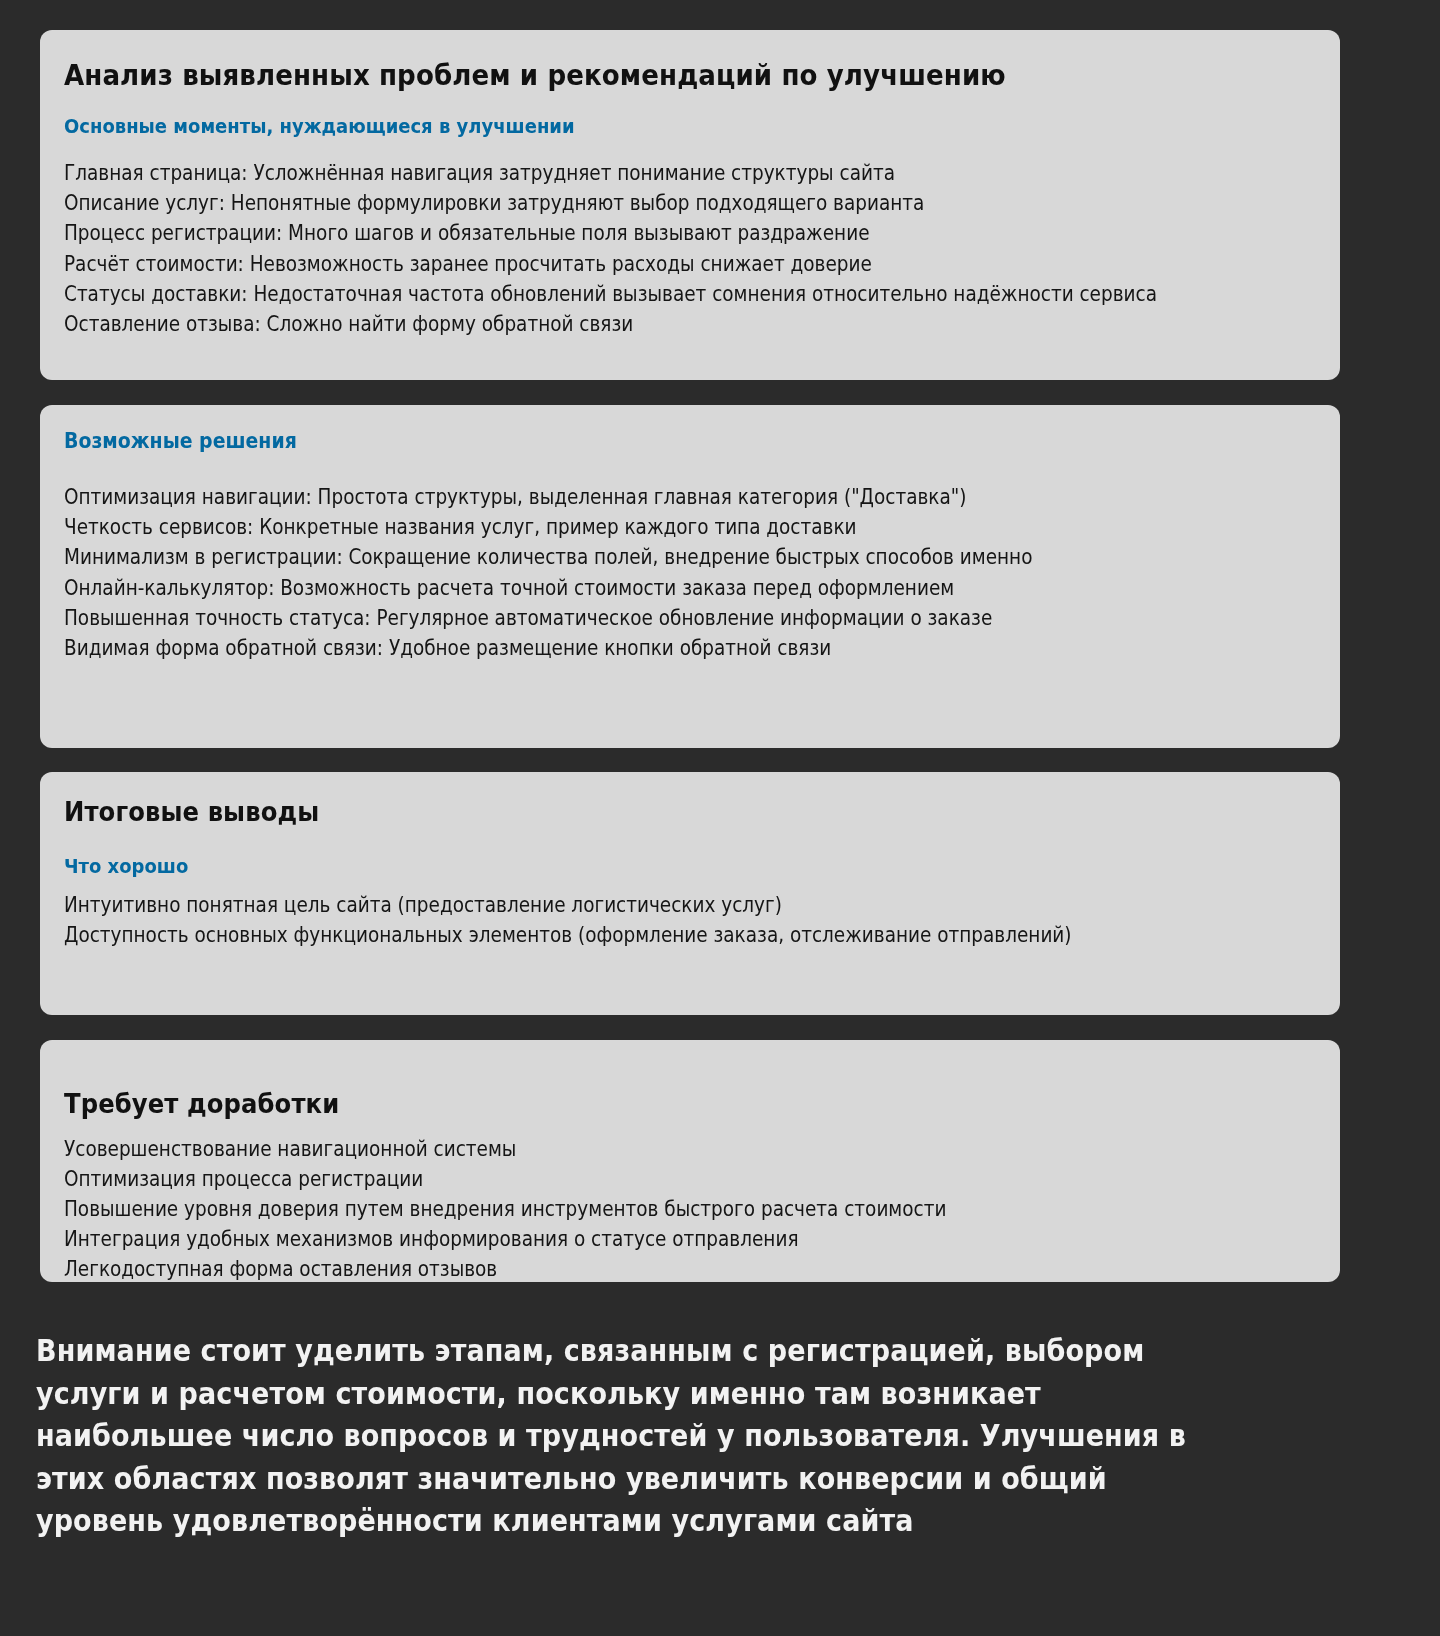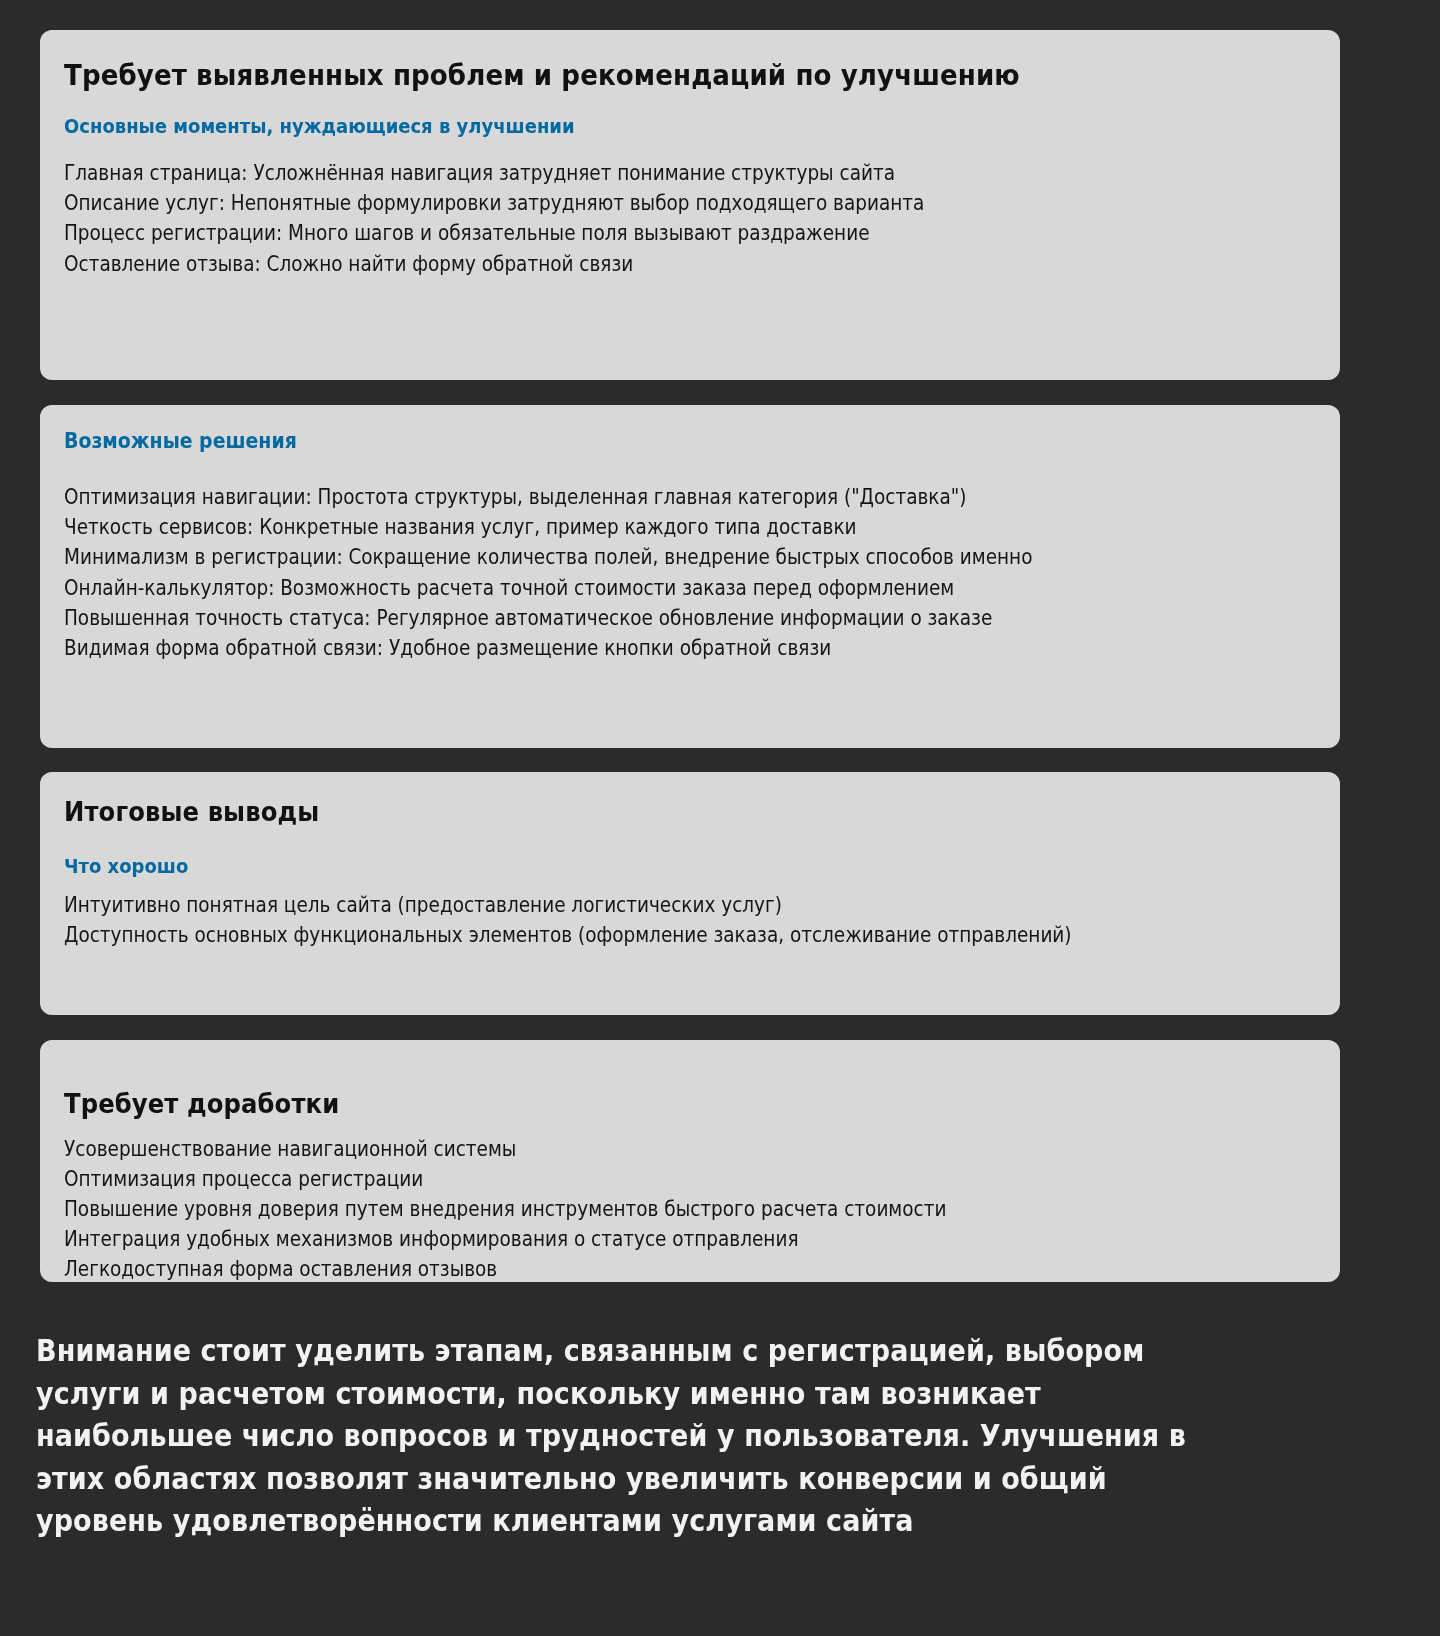--- a/index.html
+++ b/index.html
@@ -102,26 +102,28 @@
     letter-spacing: 0.1px;
   }
 </style>
 </head>
 <body>
 
 <div class="page">
 
   <section class="card" id="card-1">
     <div class="card-inner">
-      <h1 class="card-title">Требует выявленных проблем и рекомендаций по улучшению</h1>
+      <h1 class="card-title">Анализ выявленных проблем и рекомендаций по улучшению</h1>
       <h2 class="subhead">Основные моменты, нуждающиеся в улучшении</h2>
       <ul class="lines">
         <li>Главная страница: Усложнённая навигация затрудняет понимание структуры сайта</li>
         <li>Описание услуг: Непонятные формулировки затрудняют выбор подходящего варианта</li>
         <li>Процесс регистрации: Много шагов и обязательные поля вызывают раздражение</li>
+        <li>Расчёт стоимости: Невозможность заранее просчитать расходы снижает доверие</li>
+        <li>Статусы доставки: Недостаточная частота обновлений вызывает сомнения относительно надёжности сервиса</li>
         <li>Оставление отзыва: Сложно найти форму обратной связи</li>
       </ul>
     </div>
   </section>
 
   <section class="card" id="card-2">
     <div class="card-inner">
       <h2 class="subhead">Возможные решения</h2>
       <ul class="lines">
         <li>Оптимизация навигации: Простота структуры, выделенная главная категория ("Доставка")</li>

